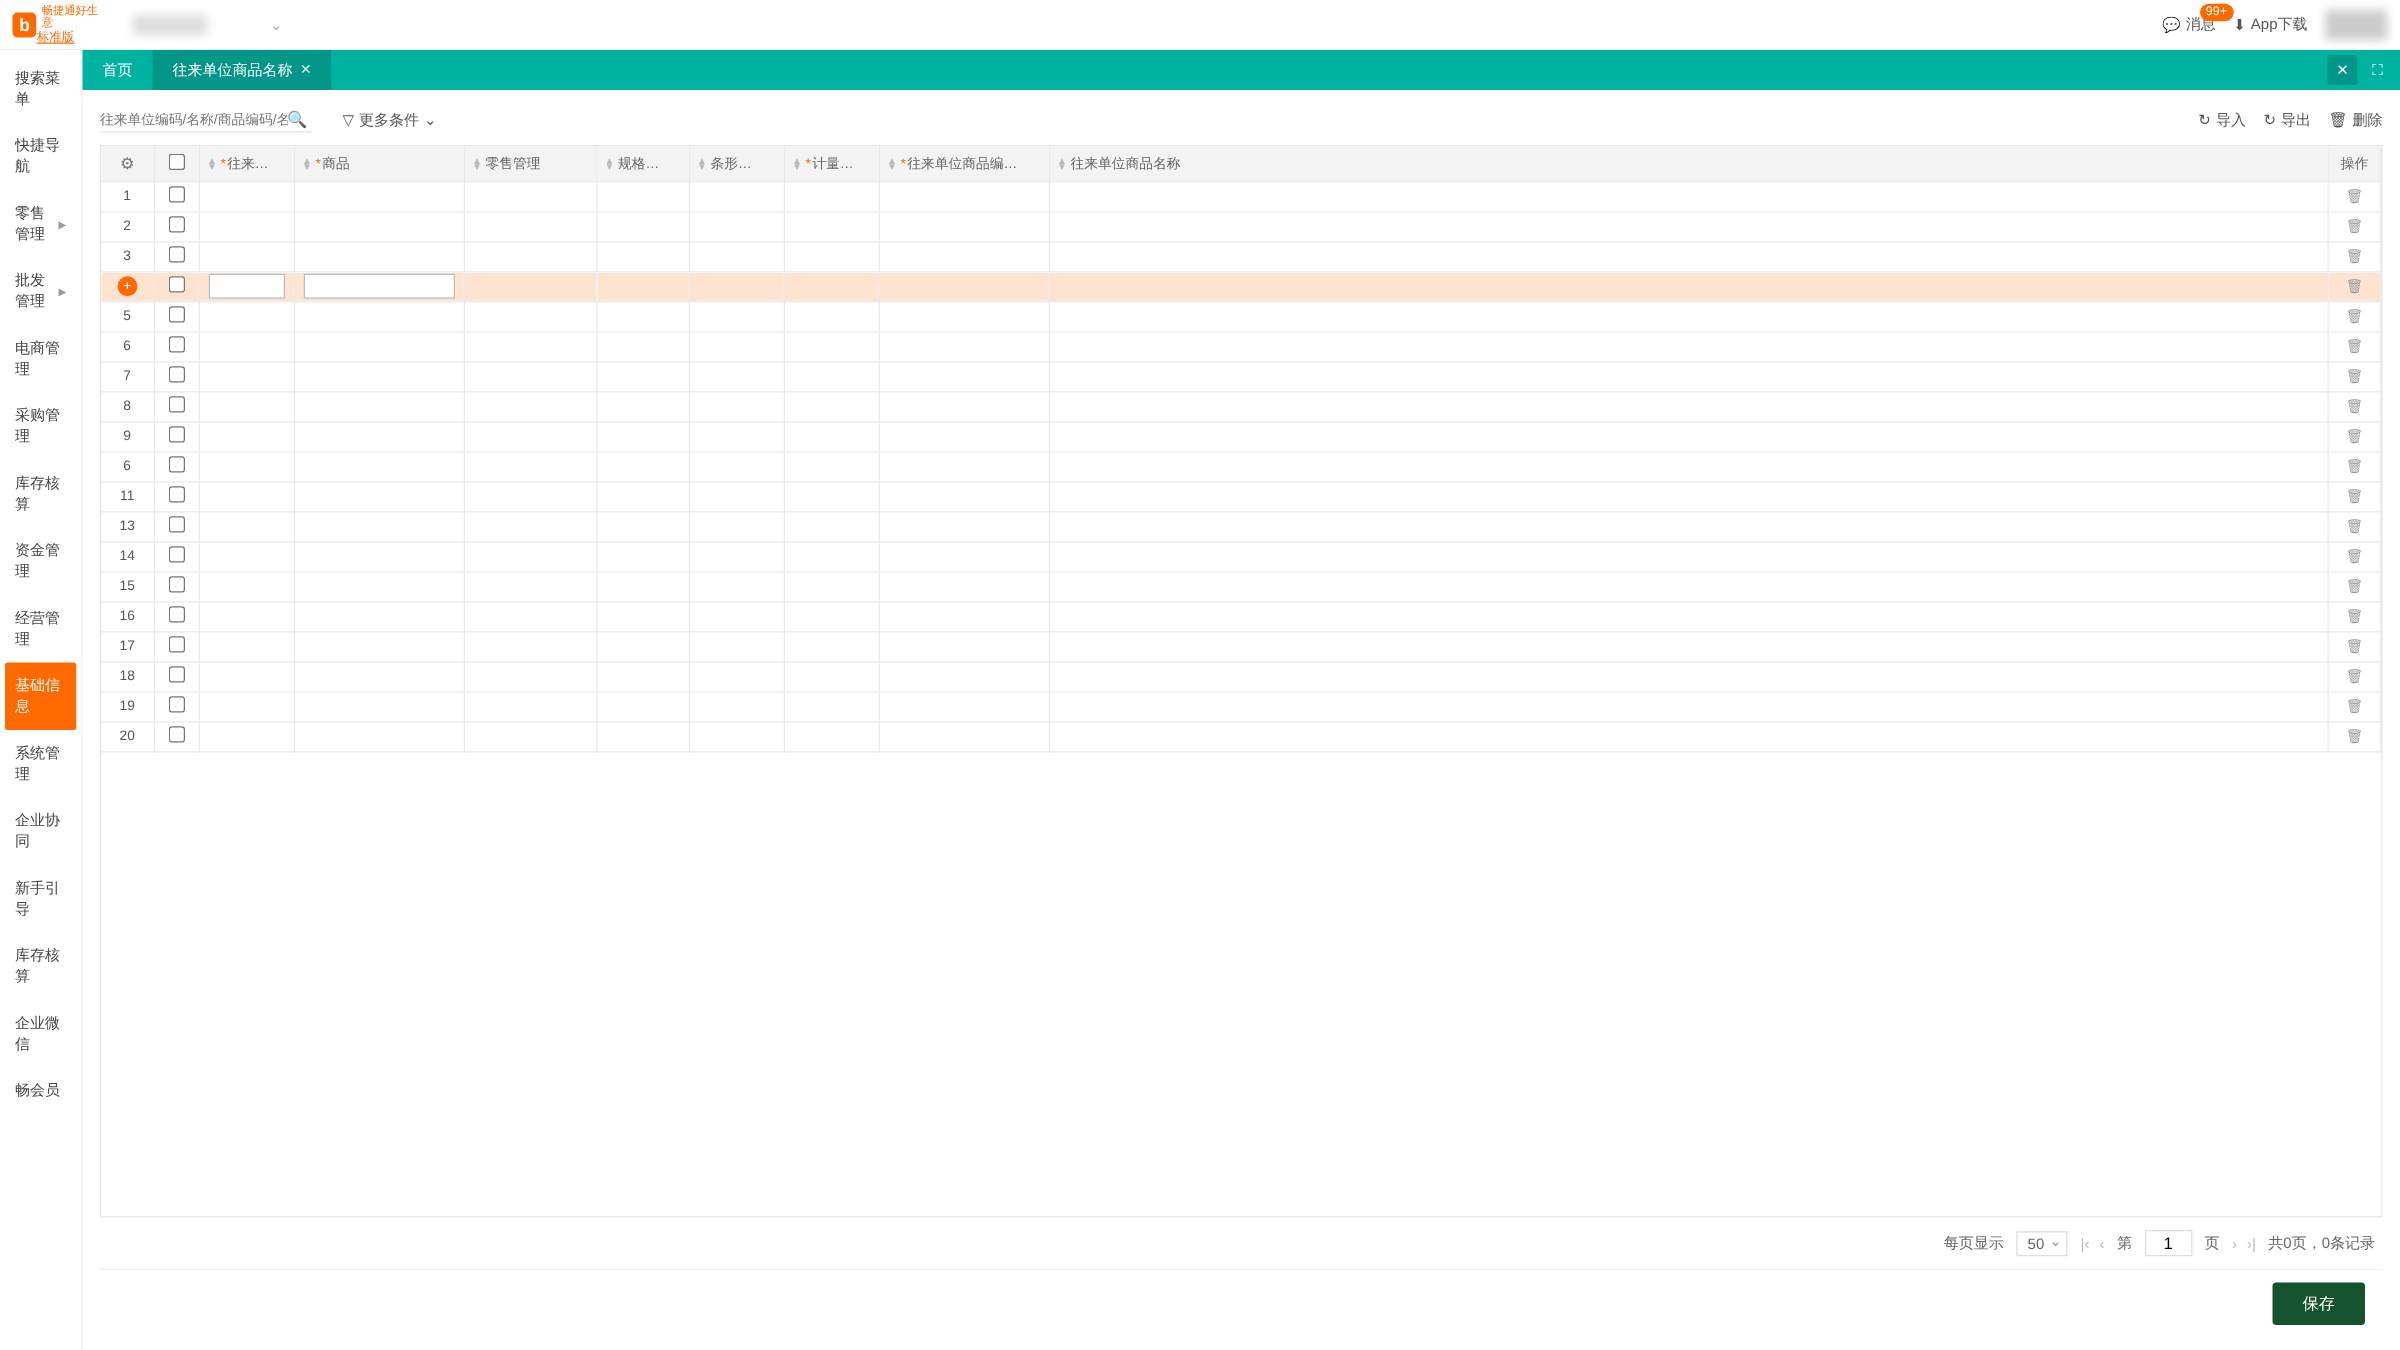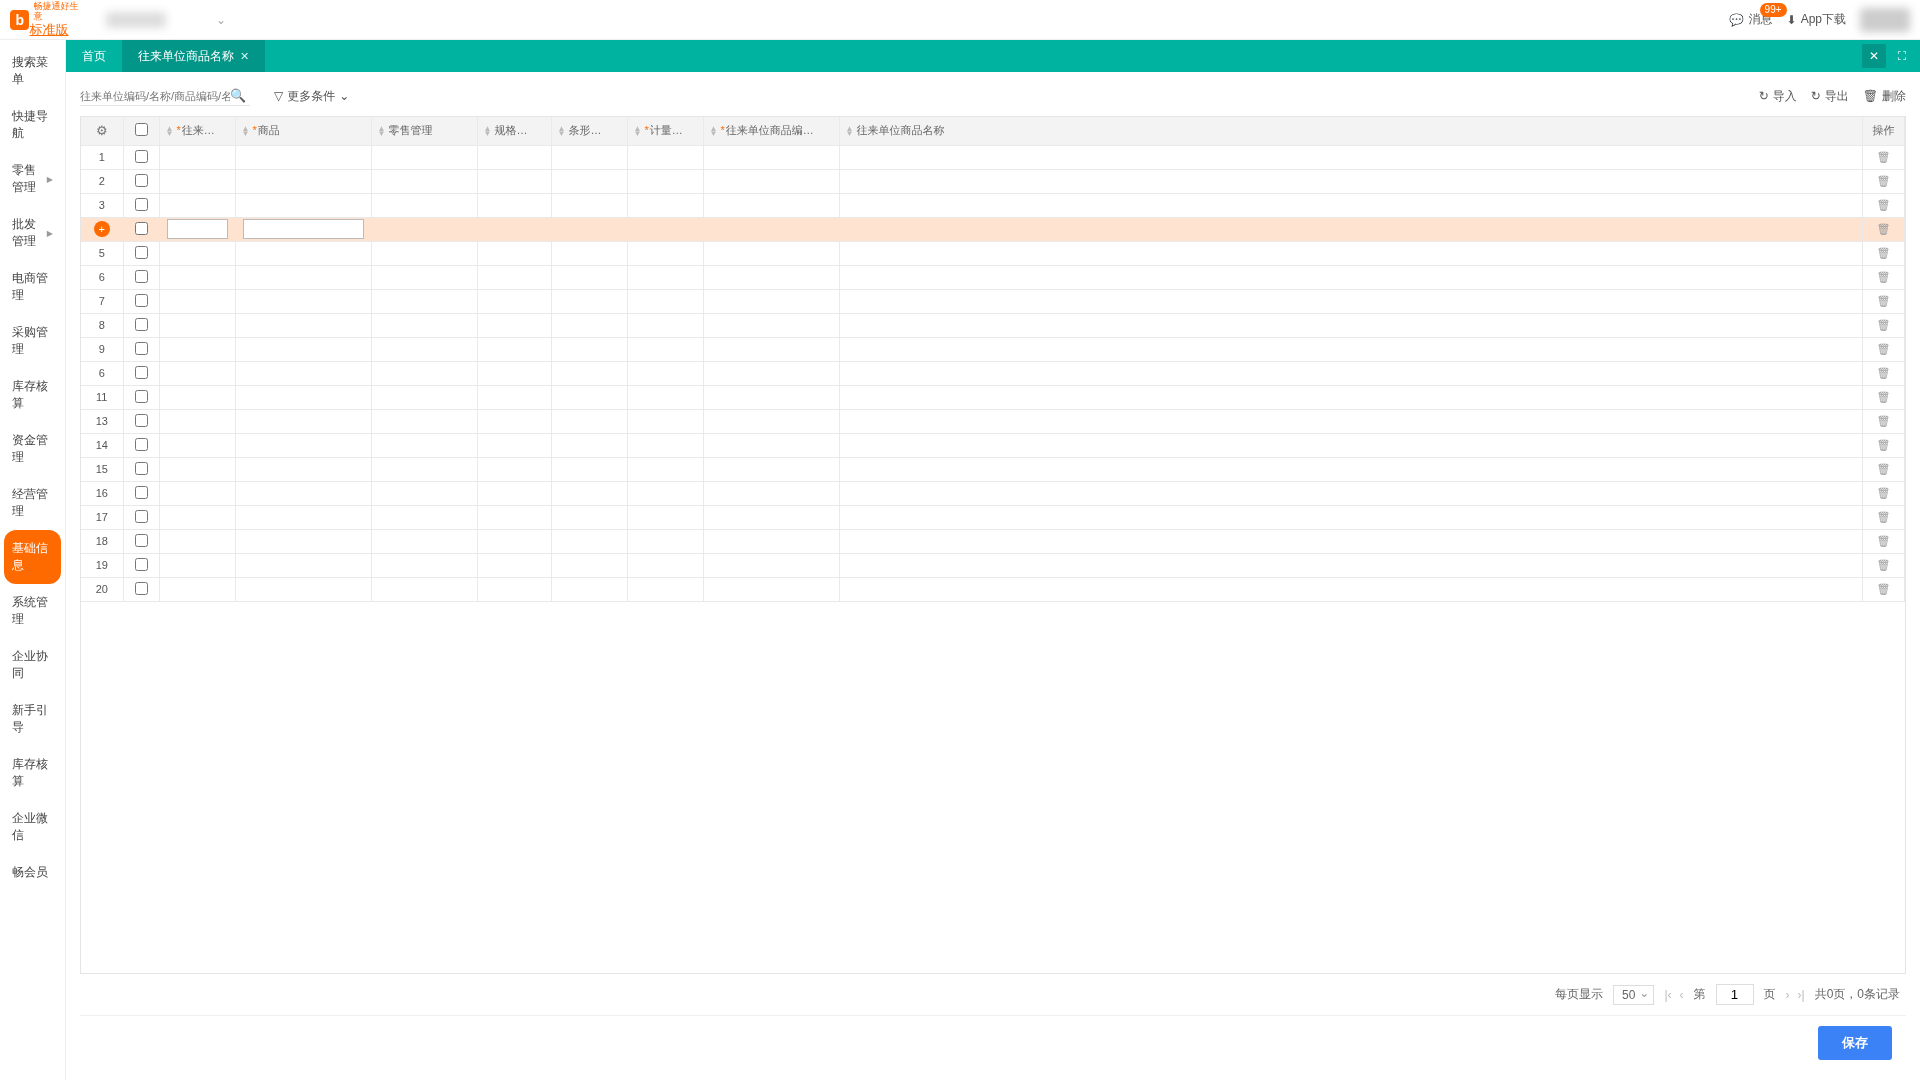--- a/index.html
+++ b/index.html
@@ -3,34 +3,34 @@
 <meta charset="utf-8">
 <style>
 * { margin: 0; padding: 0; box-sizing: border-box; }
 body { font-family: "Microsoft YaHei", Arial, sans-serif; font-size: 12px; color: #333; background: #fff; overflow: hidden; }
 
 
 .top-header { height: 40px; display: flex; align-items: center; padding: 0 10px; border-bottom: 1px solid #eee; }
 .logo-area { display: flex; align-items: center; width: 76px; }
 .logo-icon { width: 20px; height: 20px; background: #ff6a00; border-radius: 4px; display: flex; align-items: center; justify-content: center; color: #fff; font-weight: bold; font-size: 14px; }
 .logo-text { font-size: 9px; color: #ff6a00; margin-left: 4px; line-height: 10px; }
-.logo-sub { font-size: 13px; color: #ff6a00; text-decoration: underline; }
+.logo-sub { font-size: 10px; color: #ff6a00; text-decoration: underline; }
 .shop-select { margin-left: 20px; display: flex; align-items: center; color: #999; cursor: pointer; }
 .shop-select .blur { filter: blur(4px); background: #ddd; width: 60px; height: 16px; border-radius: 2px; }
 .shop-select .chev { margin-left: 50px; color: #aaa; }
 .header-right { margin-left: auto; display: flex; align-items: center; gap: 14px; }
 .hdr-item { display: flex; align-items: center; gap: 4px; color: #555; cursor: pointer; position: relative; }
 .msg-badge { position: absolute; top: -8px; right: -14px; background: #ff6a00; color: #fff; border-radius: 8px; padding: 0 5px; font-size: 10px; line-height: 14px; }
 .avatar { width: 50px; height: 24px; filter: blur(4px); background: #ccc; border-radius: 3px; }
 
 
 .layout { display: flex; height: calc(100vh - 40px); }
 .sidebar { width: 66px; background: #fff; border-right: 1px solid #eee; padding-top: 4px; overflow-y: auto; }
 .side-item { padding: 10px 12px; font-size: 12px; color: #444; cursor: pointer; display: flex; align-items: center; justify-content: space-between; }
-.side-item.active { background: #ff6a00; color: #fff; border-radius: 12px; margin: 0 4px; padding: 10px 8px; }
+.side-item.active { background: #ff6a00; color: #fff; border-radius: 2px; margin: 0 4px; padding: 10px 8px; }
 .side-caret { color: #999; font-size: 8px; }
 
 .main { flex: 1; display: flex; flex-direction: column; background: #fff; }
 
 
 .tabs-bar { height: 32px; background: #00b3a1; display: flex; align-items: center; position: relative; }
 .tab { padding: 0 16px; height: 32px; line-height: 32px; color: #fff; font-size: 12px; cursor: pointer; display: flex; align-items: center; gap: 6px; }
 .tab.active { background: #019688; }
 .tab-close { font-size: 11px; opacity: .85; }
 .tabs-right { margin-left: auto; display: flex; align-items: center; gap: 4px; padding-right: 6px; }
@@ -65,21 +65,21 @@
 
 .pager { display: flex; align-items: center; justify-content: flex-end; gap: 10px; padding: 10px 6px; font-size: 12px; color: #666; }
 .pg-select { border: 1px solid #ddd; padding: 2px 18px 2px 8px; background: #fff; position: relative; cursor: pointer; }
 .pg-select::after { content: "⌄"; position: absolute; right: 4px; top: 0; color: #999; }
 .pg-nav { display: flex; gap: 8px; align-items: center; color: #bbb; }
 .pg-nav span { cursor: pointer; }
 .pg-input { width: 38px; border: 1px solid #ddd; text-align: center; padding: 2px; }
 
 
 .footer { padding: 10px 14px; display: flex; justify-content: flex-end; border-top: 1px solid #f0f0f0; }
-.save-btn { background: #3b82f6; color: #fff; border: none; padding: 8px 24px; border-radius: 3px; font-size: 13px; cursor: pointer; font-weight: bold; }
+.save-btn { background: #14532d; color: #fff; border: none; padding: 8px 24px; border-radius: 3px; font-size: 13px; cursor: pointer; }
 
 .ic { font-style: normal; }
 </style>
 </head>
 <body>
 
 <div class="top-header">
   <div class="logo-area">
     <div class="logo-icon">b</div>
     <div>

